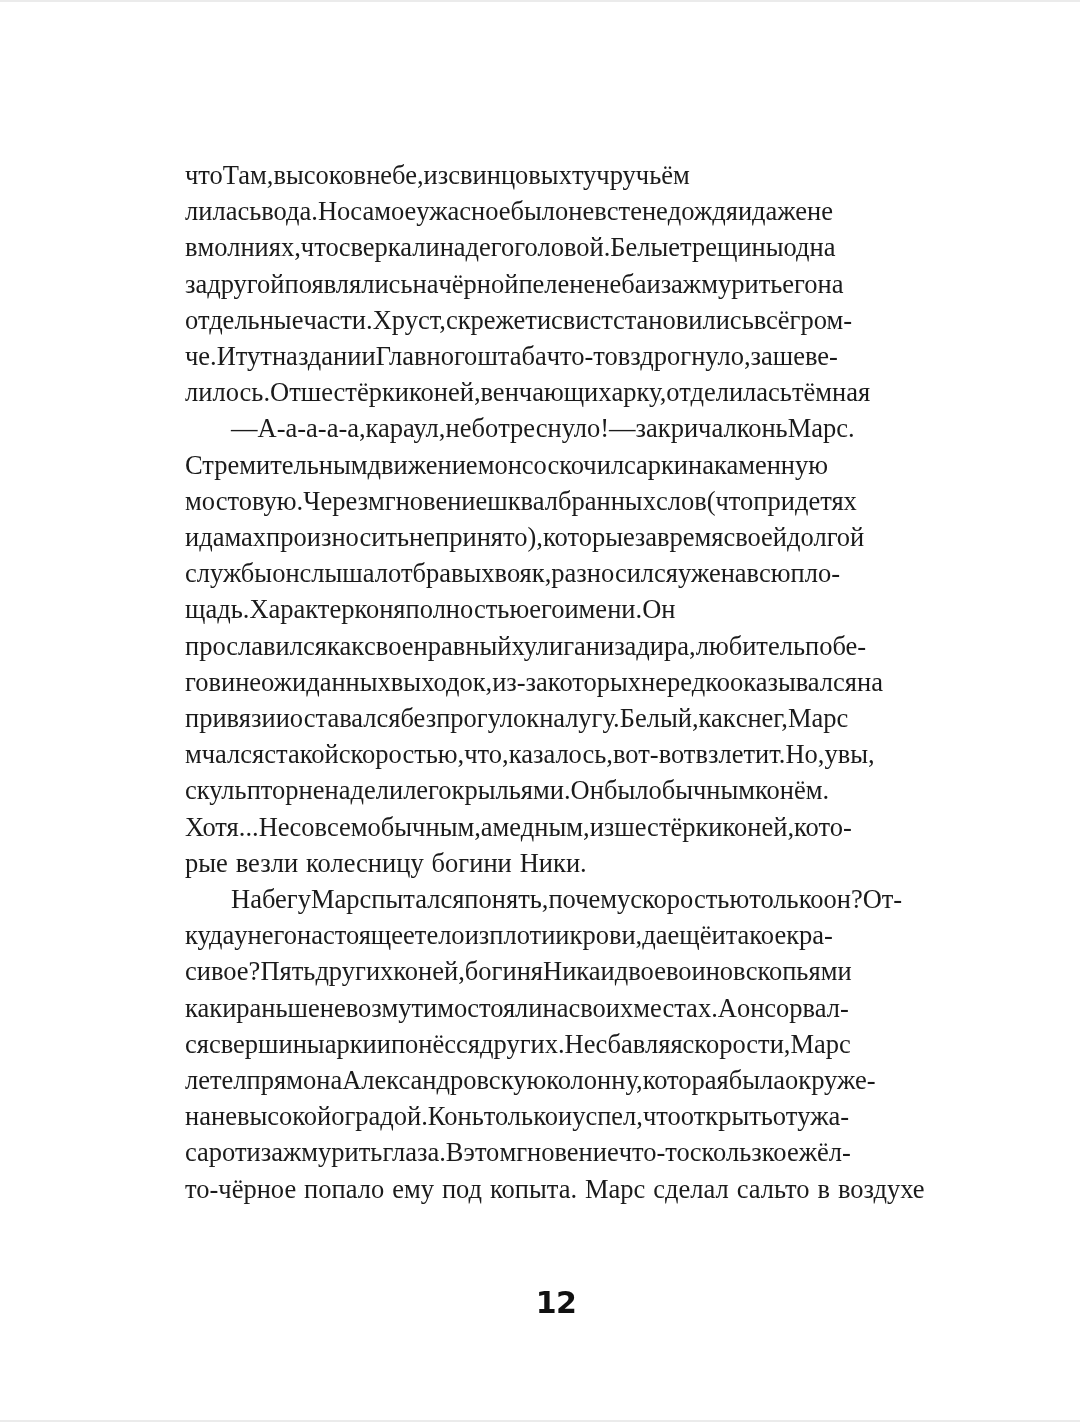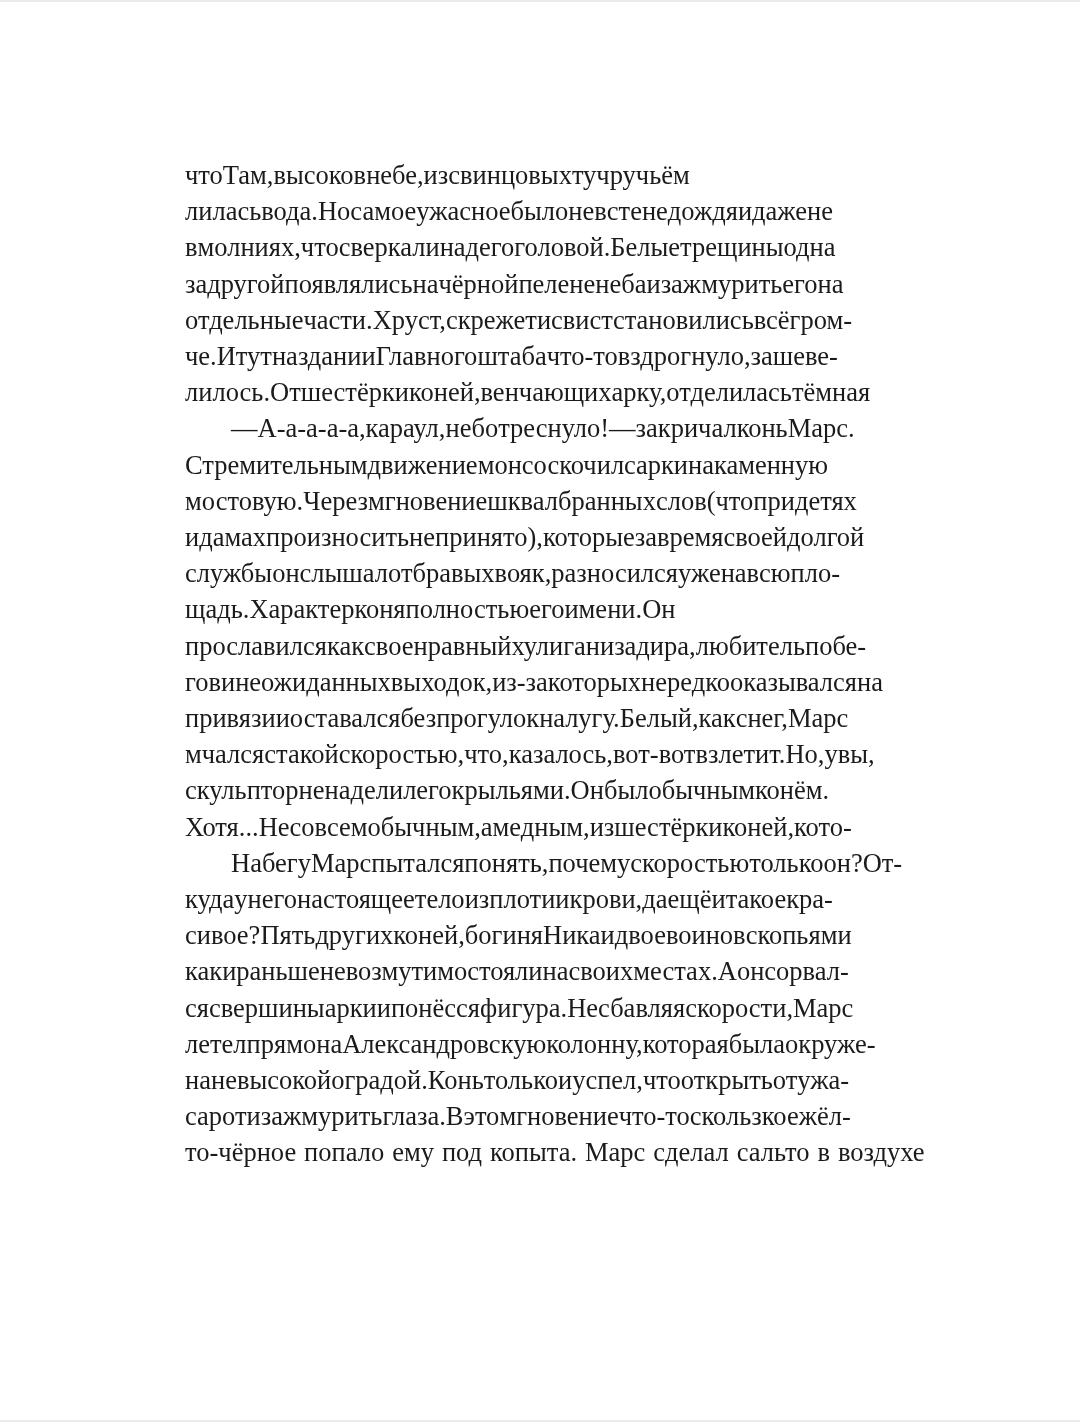--- a/index.html
+++ b/index.html
@@ -105,28 +105,30 @@
         <div class="line justify"><span class="w">мостовую.</span><span class="w">Через</span><span class="w">мгновение</span><span class="w">шквал</span><span class="w">бранных</span><span class="w">слов</span><span class="w">(что</span><span class="w">при</span><span class="w">детях</span></div>
         <div class="line justify"><span class="w">и</span><span class="w">дамах</span><span class="w">произносить</span><span class="w">не</span><span class="w">принято),</span><span class="w">которые</span><span class="w">за</span><span class="w">время</span><span class="w">своей</span><span class="w">долгой</span></div>
         <div class="line justify"><span class="w">службы</span><span class="w">он</span><span class="w">слышал</span><span class="w">от</span><span class="w">бравых</span><span class="w">вояк,</span><span class="w">разносился</span><span class="w">уже</span><span class="w">на</span><span class="w">всю</span><span class="w">пло-</span></div>
         <div class="line justify"><span class="w">щадь.</span><span class="w">Характер</span><span class="w">коня</span><span class="w">полностью</span><span class="w">его</span><span class="w">имени.</span><span class="w">Он</span></div>
         <div class="line justify"><span class="w">прославился</span><span class="w">как</span><span class="w">своенравный</span><span class="w">хулиган</span><span class="w">и</span><span class="w">задира,</span><span class="w">любитель</span><span class="w">побе-</span></div>
         <div class="line justify"><span class="w">гов</span><span class="w">и</span><span class="w">неожиданных</span><span class="w">выходок,</span><span class="w">из-за</span><span class="w">которых</span><span class="w">нередко</span><span class="w">оказывался</span><span class="w">на</span></div>
         <div class="line justify"><span class="w">привязи</span><span class="w">и</span><span class="w">оставался</span><span class="w">без</span><span class="w">прогулок</span><span class="w">на</span><span class="w">лугу.</span><span class="w">Белый,</span><span class="w">как</span><span class="w">снег,</span><span class="w">Марс</span></div>
         <div class="line justify"><span class="w">мчался</span><span class="w">с</span><span class="w">такой</span><span class="w">скоростью,</span><span class="w">что,</span><span class="w">казалось,</span><span class="w">вот-вот</span><span class="w">взлетит.</span><span class="w">Но,</span><span class="w">увы,</span></div>
         <div class="line justify"><span class="w">скульптор</span><span class="w">не</span><span class="w">наделил</span><span class="w">его</span><span class="w">крыльями.</span><span class="w">Он</span><span class="w">был</span><span class="w">обычным</span><span class="w">конём.</span></div>
         <div class="line justify"><span class="w">Хотя...</span><span class="w">Не</span><span class="w">совсем</span><span class="w">обычным,</span><span class="w">а</span><span class="w">медным,</span><span class="w">из</span><span class="w">шестёрки</span><span class="w">коней,</span><span class="w">кото-</span></div>
+        <div class="line last"><span class="w">рые</span><span class="w">везли</span><span class="w">колесницу</span><span class="w">богини</span><span class="w">Ники.</span></div>
       </div>
       <div class="paragraph">
         <div class="line justify indent"><span class="w">На</span><span class="w">бегу</span><span class="w">Марс</span><span class="w">пытался</span><span class="w">понять,</span><span class="w">почему</span><span class="w">скоростью</span><span class="w">только</span><span class="w">он?</span><span class="w">От-</span></div>
         <div class="line justify"><span class="w">куда</span><span class="w">у</span><span class="w">него</span><span class="w">настоящее</span><span class="w">тело</span><span class="w">из</span><span class="w">плоти</span><span class="w">и</span><span class="w">крови,</span><span class="w">да</span><span class="w">ещё</span><span class="w">и</span><span class="w">такое</span><span class="w">кра-</span></div>
         <div class="line justify"><span class="w">сивое?</span><span class="w">Пять</span><span class="w">других</span><span class="w">коней,</span><span class="w">богиня</span><span class="w">Ника</span><span class="w">и</span><span class="w">двое</span><span class="w">воинов</span><span class="w">с</span><span class="w">копьями</span></div>
         <div class="line justify"><span class="w">как</span><span class="w">и</span><span class="w">раньше</span><span class="w">невозмутимо</span><span class="w">стояли</span><span class="w">на</span><span class="w">своих</span><span class="w">местах.</span><span class="w">А</span><span class="w">он</span><span class="w">сорвал-</span></div>
-        <div class="line justify"><span class="w">ся</span><span class="w">с</span><span class="w">вершины</span><span class="w">арки</span><span class="w">и</span><span class="w">понёсся</span><span class="w">фигура.</span><span class="w">Не</span><span class="w">сбавляя</span><span class="w">скорости,</span><span class="w">Марс</span></div>
+        <div class="line justify"><span class="w">ся</span><span class="w">с</span><span class="w">вершины</span><span class="w">арки</span><span class="w">и</span><span class="w">понёсся</span><span class="w">других.</span><span class="w">Не</span><span class="w">сбавляя</span><span class="w">скорости,</span><span class="w">Марс</span></div>
         <div class="line justify"><span class="w">летел</span><span class="w">прямо</span><span class="w">на</span><span class="w">Александровскую</span><span class="w">колонну,</span><span class="w">которая</span><span class="w">была</span><span class="w">окруже-</span></div>
         <div class="line justify"><span class="w">на</span><span class="w">невысокой</span><span class="w">оградой.</span><span class="w">Конь</span><span class="w">только</span><span class="w">и</span><span class="w">успел,</span><span class="w">что</span><span class="w">открыть</span><span class="w">от</span><span class="w">ужа-</span></div>
         <div class="line justify"><span class="w">са</span><span class="w">рот</span><span class="w">и</span><span class="w">зажмурить</span><span class="w">глаза.</span><span class="w">В</span><span class="w">это</span><span class="w">мгновение</span><span class="w">что-то</span><span class="w">скользкое</span><span class="w">жёл-</span></div>
         <div class="line last"><span class="w">то-чёрное</span><span class="w">попало</span><span class="w">ему</span><span class="w">под</span><span class="w">копыта.</span><span class="w">Марс</span><span class="w">сделал</span><span class="w">сальто</span><span class="w">в</span><span class="w">воздухе</span></div>
       </div>
     </div>
 
+  <div class="page-number">12</div>
 
 </div>
 
 </body></html>

